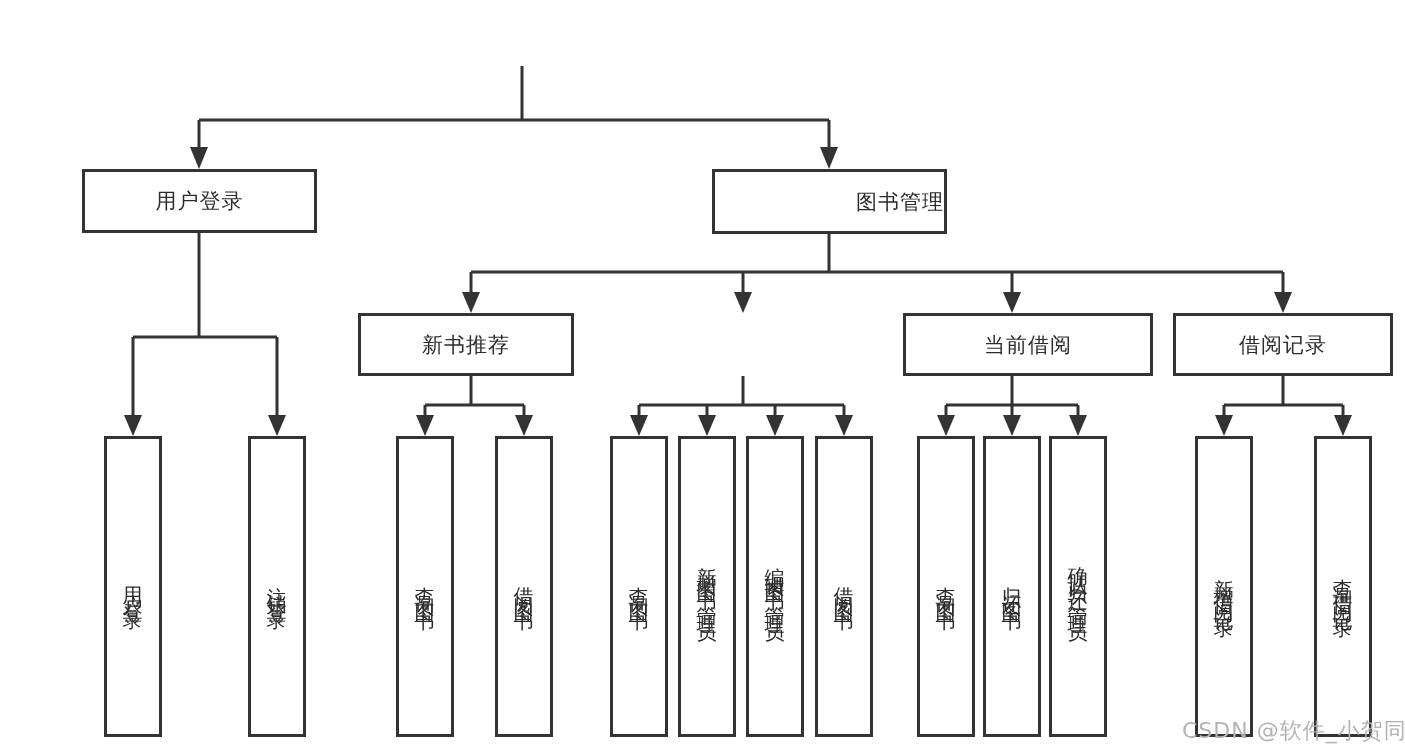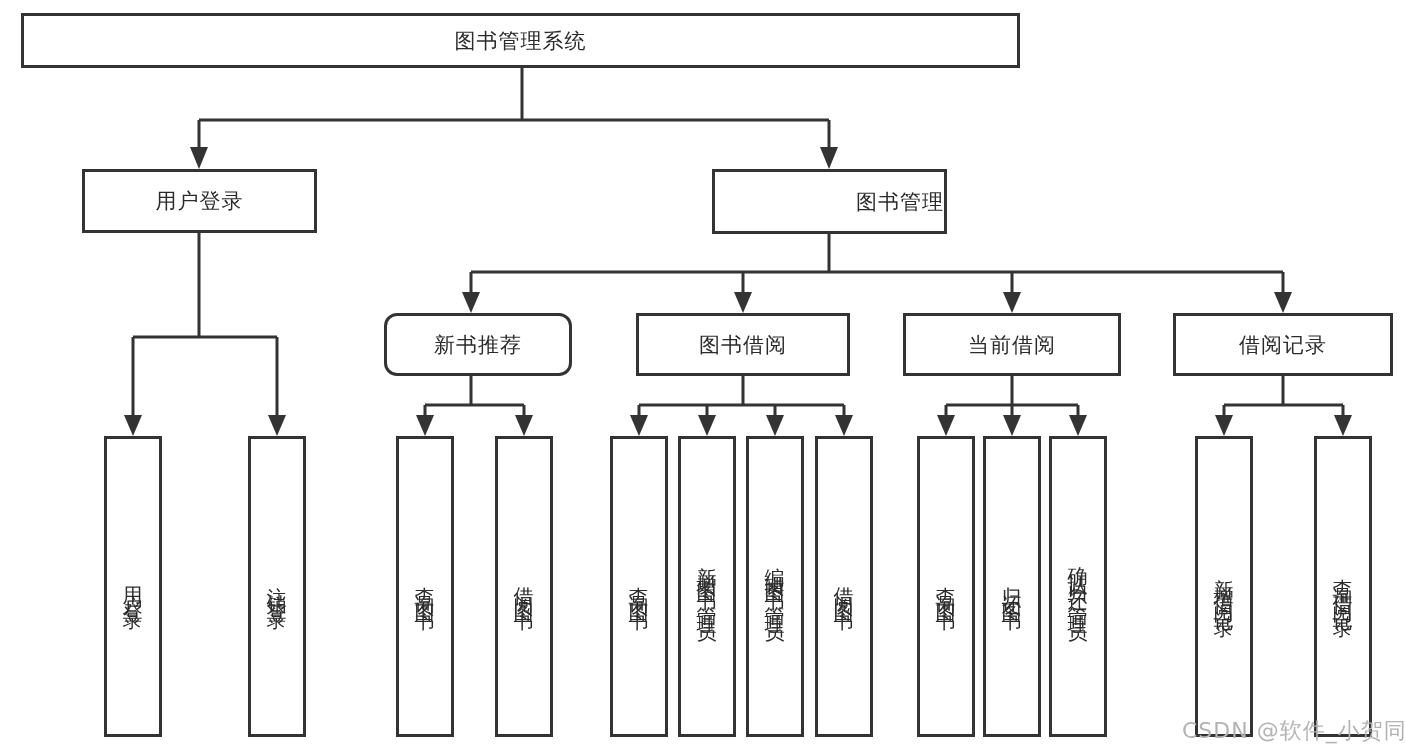--- a/index.html
+++ b/index.html
@@ -31,23 +31,23 @@
     justify-content: center;
     color: #2b2b2b;
     font-size: 21px;
     letter-spacing: 1px;
     white-space: nowrap;
   }
   .root-box  { left: 21px;  top: 13px;  width: 999px; height: 55px; }
   .l2a       { left: 82px;  top: 169px; width: 235px; height: 64px; }
   .l2b       { left: 712px; top: 169px; width: 235px; height: 65px; justify-content: flex-end; }
   .gbox      { top: 313px; height: 63px; }
-  .g1 { left: 384px;  width: 188px; border-radius: 13px; }
+  .g1 { left: 358px;  width: 216px; }
   .g2 { left: 636px;  width: 214px; }
-  .g3 { left: 903px;  width: 218px; }
+  .g3 { left: 903px;  width: 250px; }
   .g4 { left: 1173px; width: 220px; }
   .vbox {
     top: 436px;
     width: 58px;
     height: 301px;
     font-size: 20px;
   }
   .vbox .vtext {
     writing-mode: vertical-rl;
     letter-spacing: 8px;
@@ -116,36 +116,30 @@
       <polygon points="766,415 784,415 775,436"></polygon>
       <polygon points="835,415 853,415 844,436"></polygon>
       <polygon points="937,415 955,415 946,436"></polygon>
       <polygon points="1003,415 1021,415 1012,436"></polygon>
       <polygon points="1069,415 1087,415 1078,436"></polygon>
       <polygon points="1215,415 1233,415 1224,436"></polygon>
       <polygon points="1334,415 1352,415 1343,436"></polygon>
     </g>
   </svg>
 
-  <div class="box root-box">
-    <span>图书管理系统</span>
-  </div>
 
   <div class="box l2a">
     <span>用户登录</span>
   </div>
   <div class="box l2b">
     <span>图书管理</span>
   </div>
 
   <div class="box gbox g1">
     <span>新书推荐</span>
-  </div>
-  <div class="box gbox g2">
-    <span>图书借阅</span>
   </div>
   <div class="box gbox g3">
     <span>当前借阅</span>
   </div>
   <div class="box gbox g4">
     <span>借阅记录</span>
   </div>
 
   <div class="box vbox v1">
     <span class="vtext">用户登录</span>

